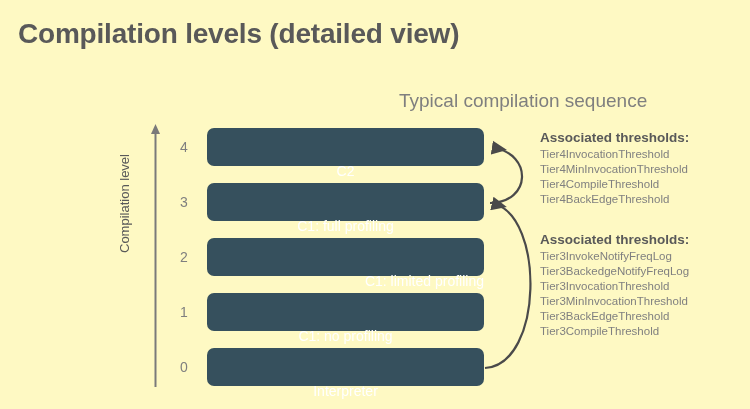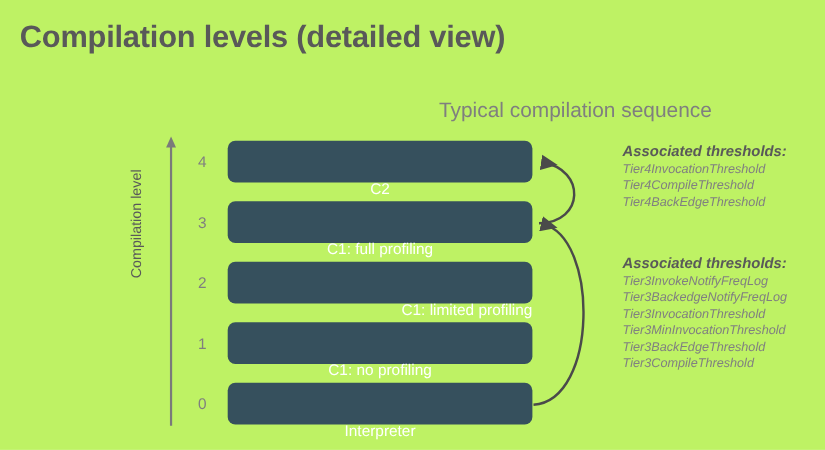--- a/index.html
+++ b/index.html
@@ -13,21 +13,21 @@
     position: relative;
     overflow: hidden;
     font-family: "Liberation Sans", "DejaVu Sans", sans-serif;
     background: #ffffff;
   }
   #slide {
     position: absolute;
     inset: 0;
     width: 750px;
     height: 409px;
-    background: #bef264;
+    background: #fef9c3;
   }
   
   #page-title {
     position: absolute;
     left: 18px;
     top: 18px;
     font-size: 28px;
     font-weight: bold;
     color: #595959;
     letter-spacing: -0.2px;
@@ -92,23 +92,22 @@
   #flow-arrows {
     position: absolute;
     left: 470px;
     top: 120px;
     width: 90px;
     height: 270px;
   }
   
   .threshold-group {
     position: absolute;
-    left: 566px;
+    left: 540px;
     width: 184px;
-    font-style: italic;
   }
   .threshold-heading {
     font-size: 13.5px;
     font-weight: bold;
     color: #595959;
     margin-bottom: 2px;
     white-space: nowrap;
   }
   .threshold-item {
     font-size: 11.5px;
@@ -163,20 +162,21 @@
     </defs>
 
     <path d="M 20 83 C 62 82, 62 34, 24 28" fill="none" stroke="#4a4a4a" stroke-width="2.2" marker-end="url(#arrowhead)"></path>
 
     <path d="M 15 248 C 74 244, 74 96, 24 84" fill="none" stroke="#4a4a4a" stroke-width="2.2" marker-end="url(#arrowhead)"></path>
   </svg>
 
   <div class="threshold-group" style="top:130px;">
     <div class="threshold-heading">Associated thresholds:</div>
     <div class="threshold-item">Tier4InvocationThreshold</div>
+    <div class="threshold-item">Tier4MinInvocationThreshold</div>
     <div class="threshold-item">Tier4CompileThreshold</div>
     <div class="threshold-item">Tier4BackEdgeThreshold</div>
   </div>
 
   <div class="threshold-group" style="top:232px;">
     <div class="threshold-heading">Associated thresholds:</div>
     <div class="threshold-item">Tier3InvokeNotifyFreqLog</div>
     <div class="threshold-item">Tier3BackedgeNotifyFreqLog</div>
     <div class="threshold-item">Tier3InvocationThreshold</div>
     <div class="threshold-item">Tier3MinInvocationThreshold</div>

